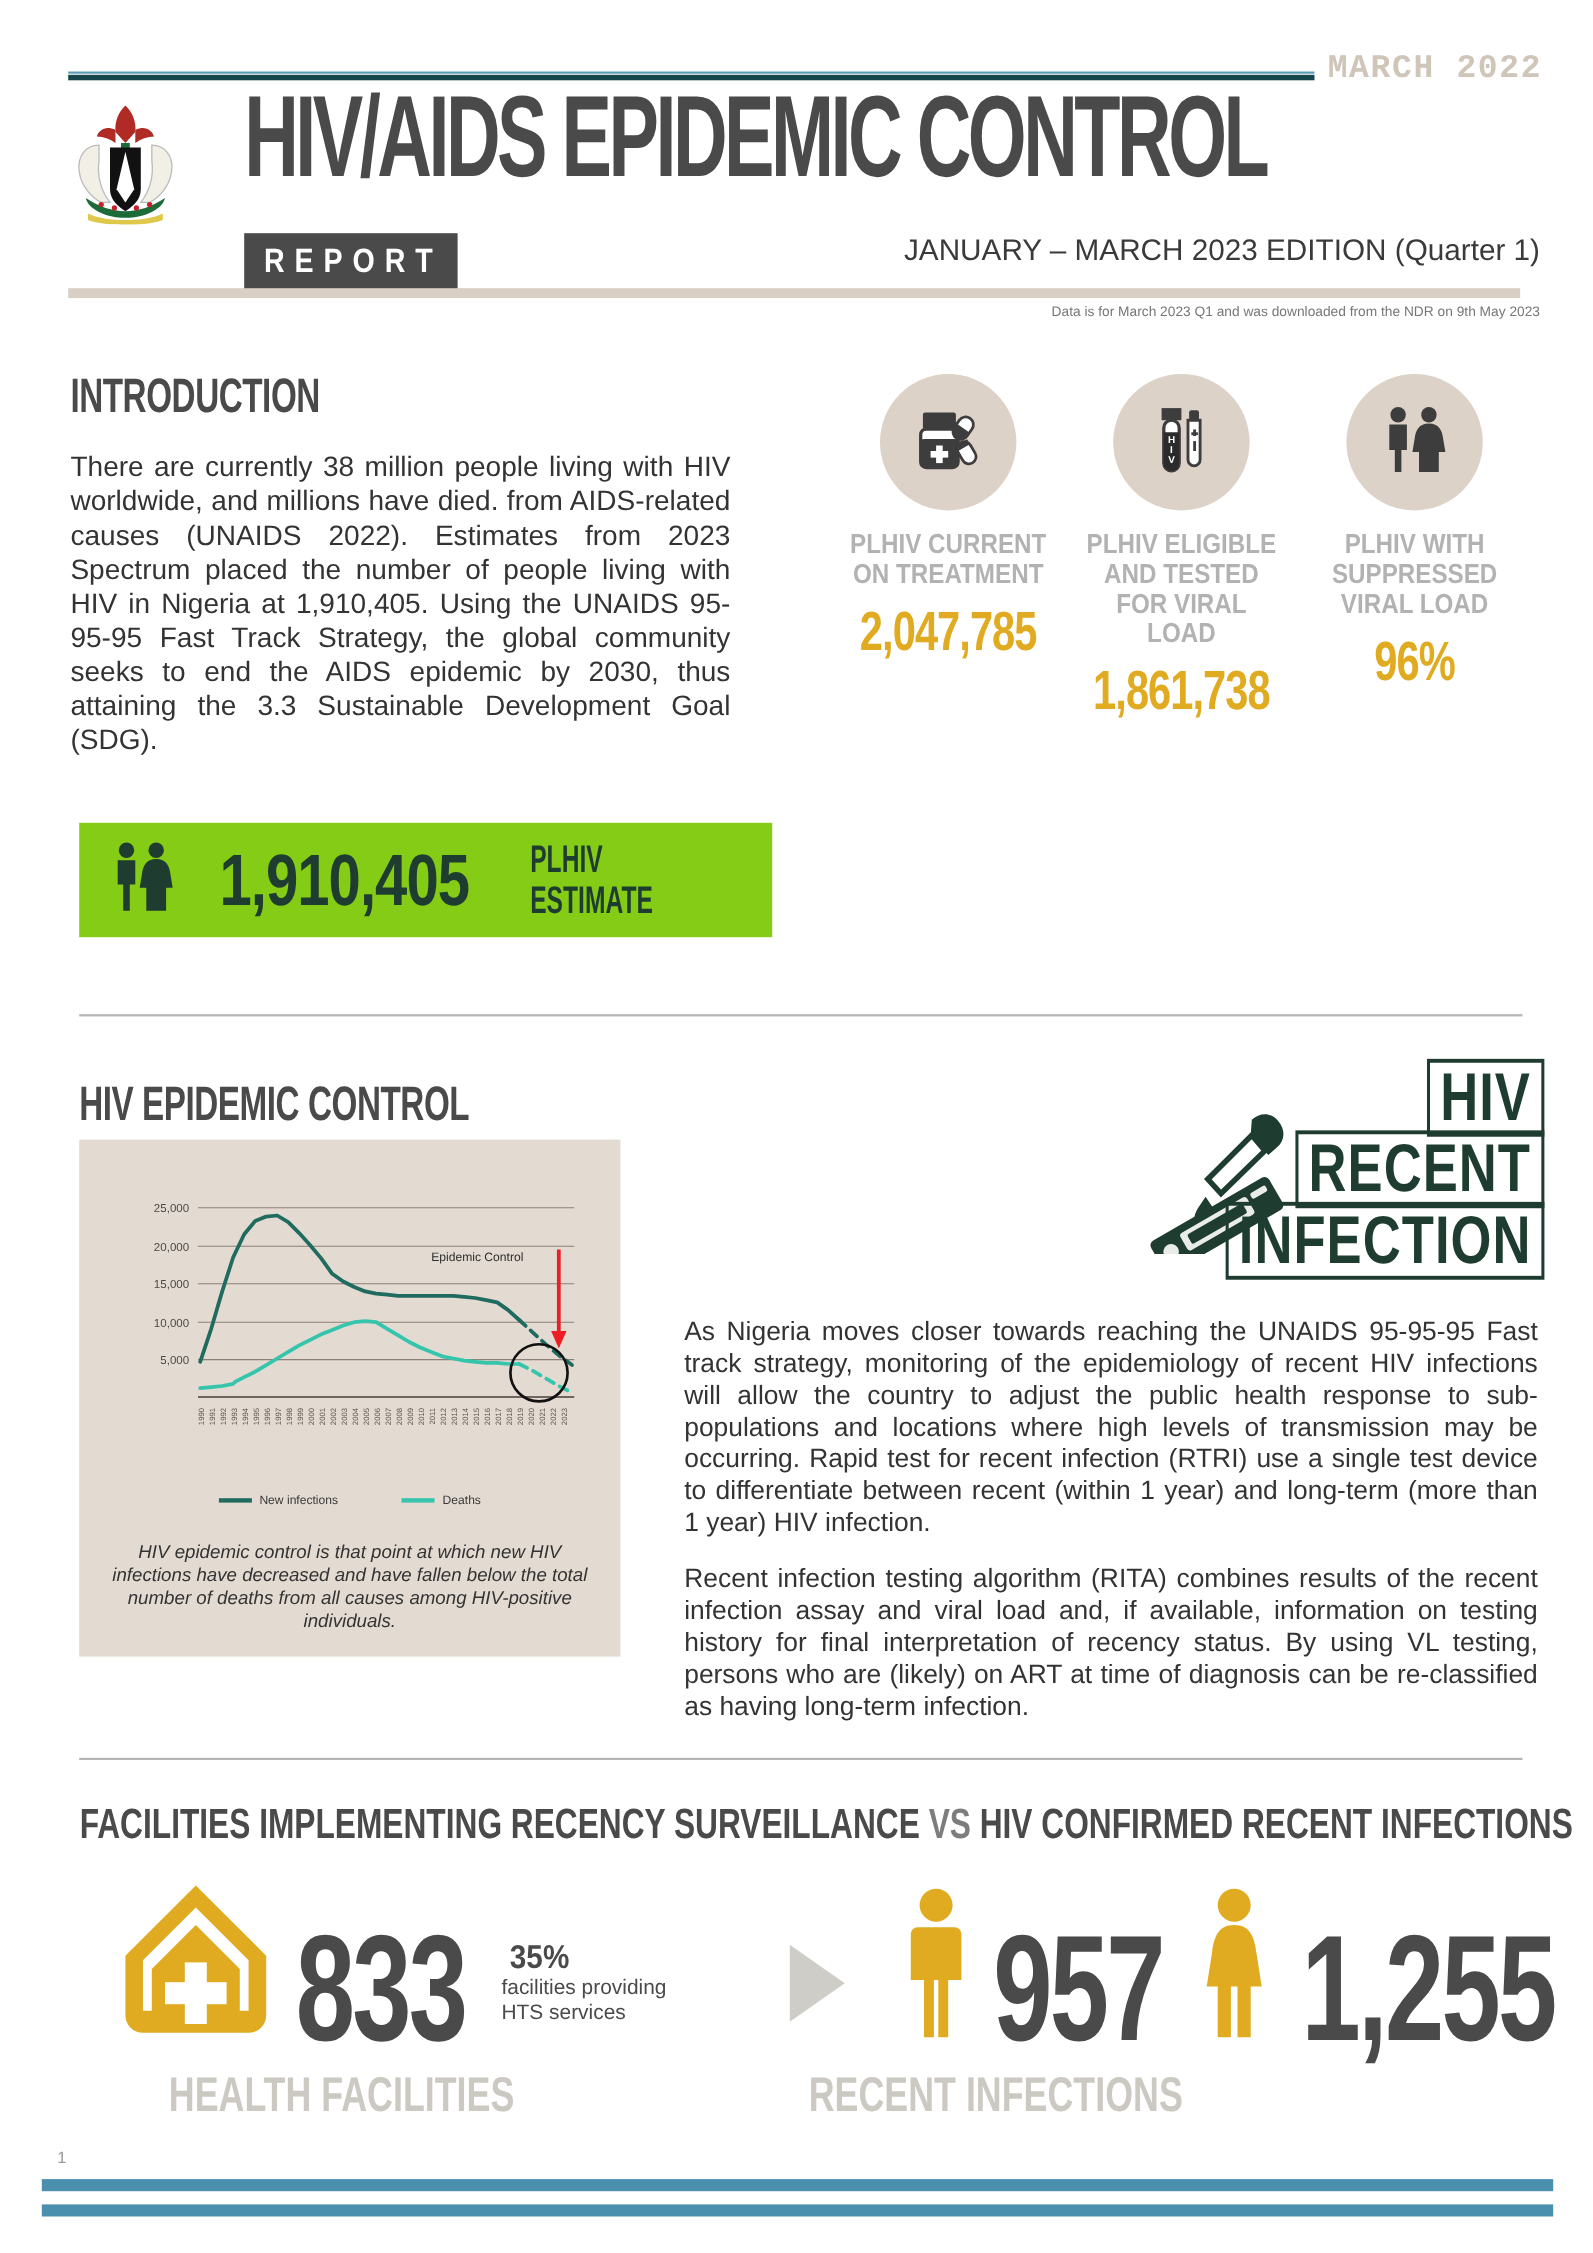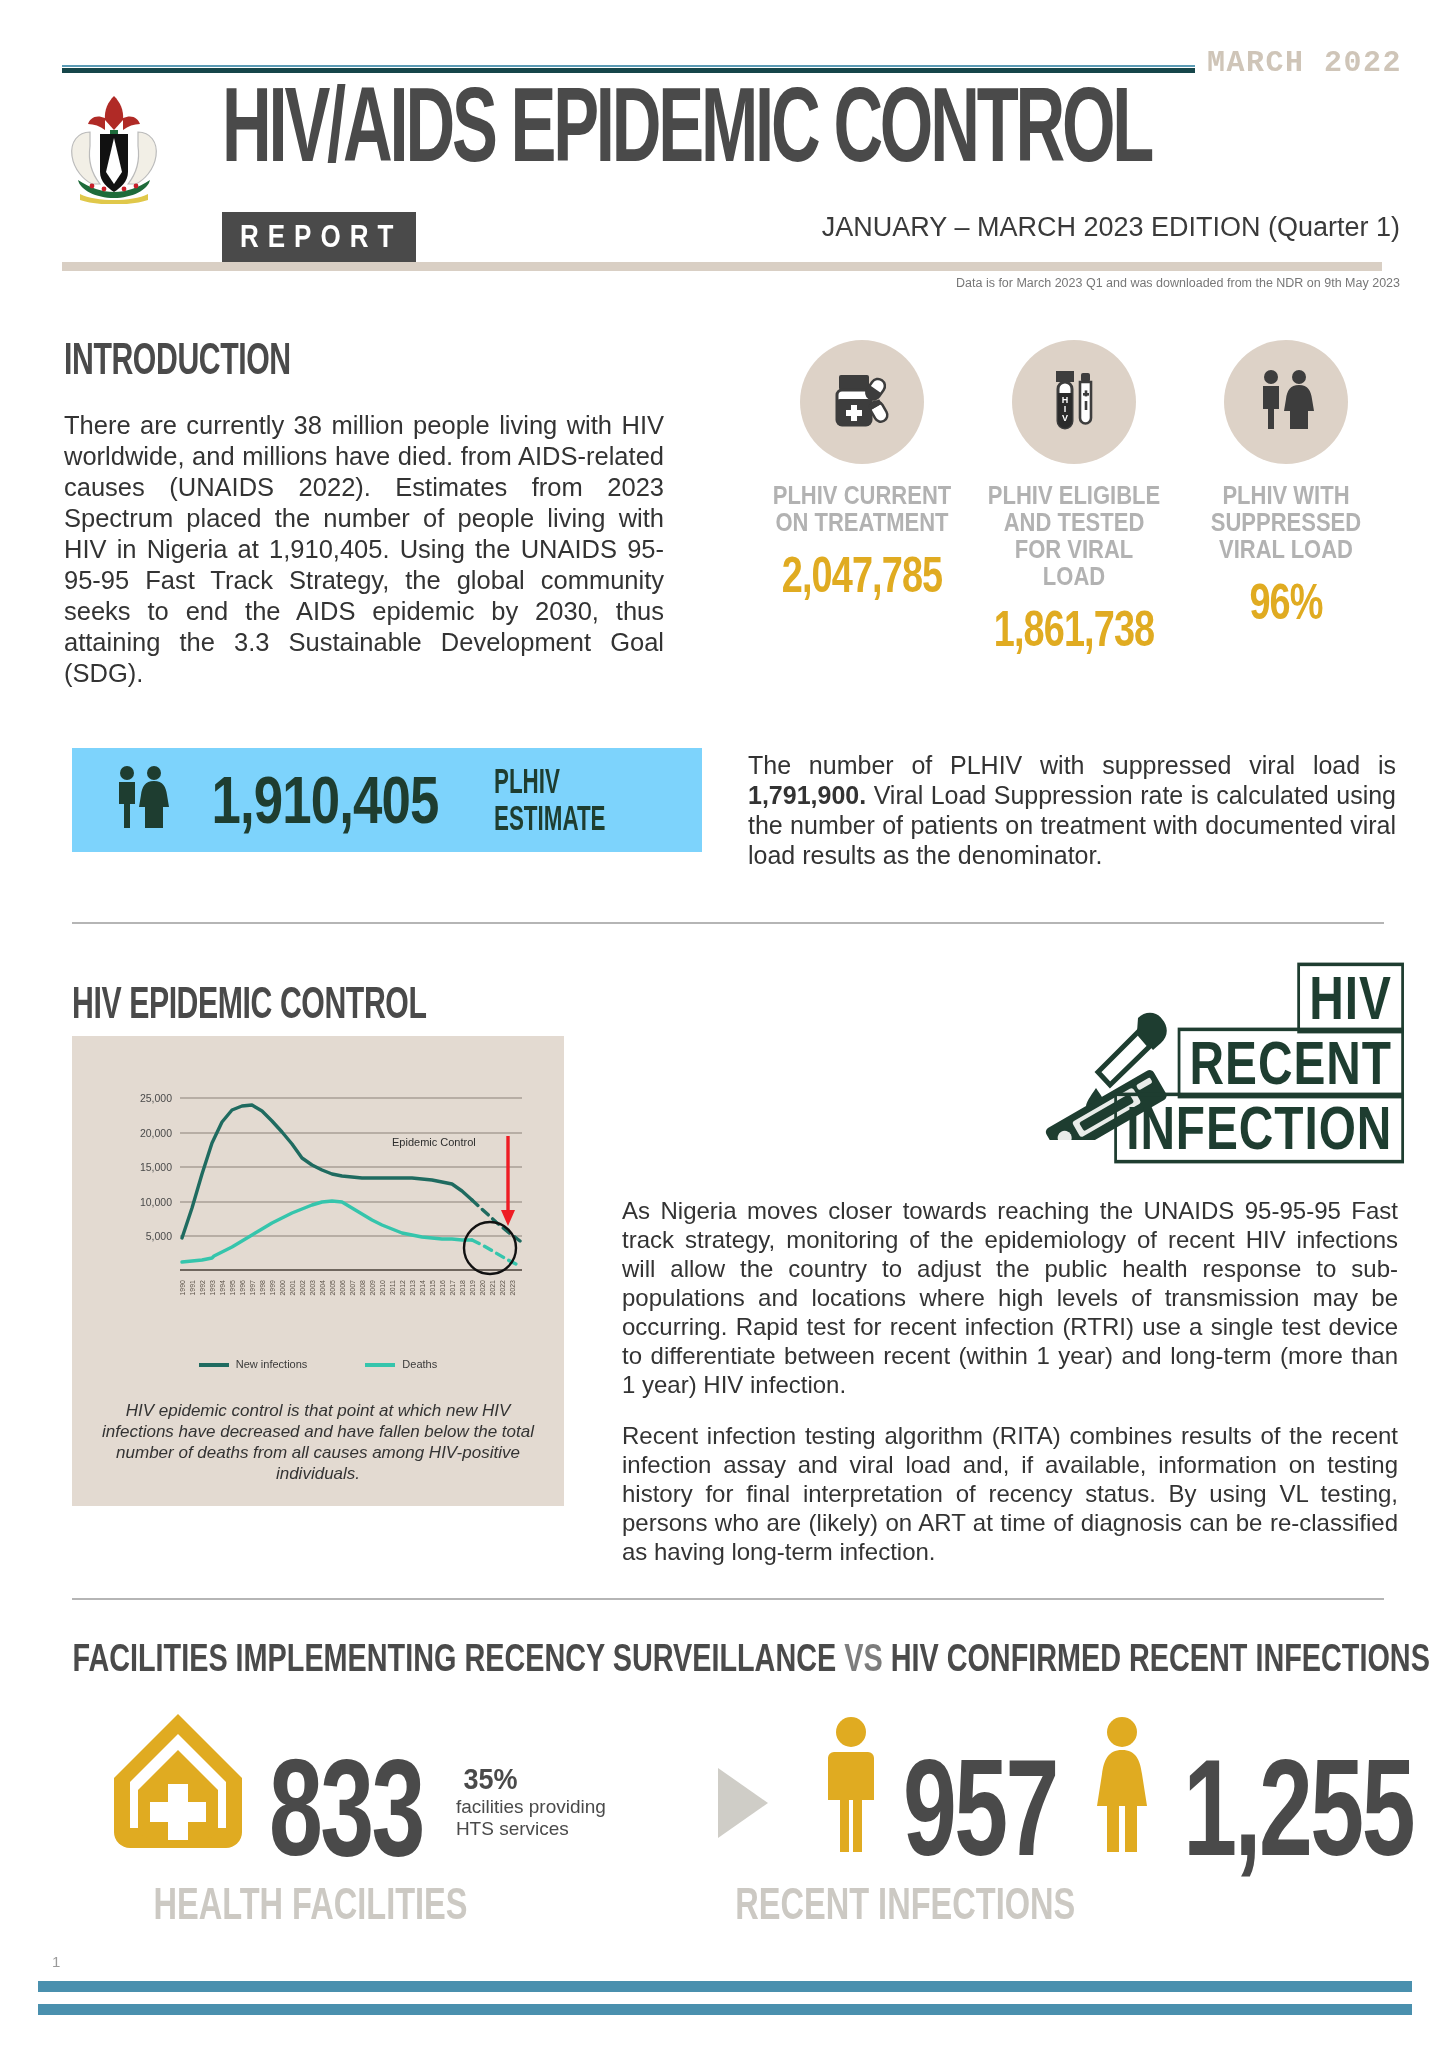--- a/index.html
+++ b/index.html
@@ -90,21 +90,21 @@
     margin-top: 14px; font-size: 44px; color: #e0ab21; font-weight: 700;
     font-family: "Liberation Sans Narrow","Liberation Sans", sans-serif;
     transform: scaleX(0.86) scaleY(1.14);
     letter-spacing: -1px;
   }
   .s2 .stat-label, .s3 .stat-label { }
 
   
   .plhiv-band {
     position: absolute; left: 72px; top: 748px; width: 630px; height: 104px;
-    background: #7dd3fc; display: flex; align-items: center; padding-left: 40px;
+    background: #84cc16; display: flex; align-items: center; padding-left: 28px;
   }
   .plhiv-num {
     font-size: 60px; font-weight: 700; color: #1e3d30;
     font-family: "Liberation Sans Narrow","Liberation Sans", sans-serif;
     transform: scaleX(0.88) scaleY(1.1); margin-left: 22px;
     letter-spacing: -1px;
   }
   .plhiv-cap {
     margin-left: 26px; font-size: 28px; line-height: 30px; font-weight: 700;
     color: #1e3d30; font-family: "Liberation Sans Narrow","Liberation Sans", sans-serif;
@@ -304,23 +304,20 @@
         <path d="M42 16 c-9 0 -12 6 -13 14 l-2 12 h6 l0 21 h18 l0 -21 h6 l-2 -12 c-1 -8 -4 -14 -13 -14 z" fill="#1e3d30"></path>
       </svg>
     </span>
     <div class="plhiv-num">1,910,405</div>
     <div class="plhiv-cap">
       <div>PLHIV</div>
       <div>ESTIMATE</div>
     </div>
   </div>
 
-  <div class="vls-note">
-    <span>The number of PLHIV with suppressed viral load is </span><b>1,791,900.</b><span> Viral Load Suppression rate is calculated using the number of patients on treatment with documented viral load results as the denominator.</span>
-  </div>
 
   <div class="divider" style="left:72px; top:922px; width:1312px;"></div>
 
   <div class="epi-head sec-head">HIV EPIDEMIC CONTROL</div>
 
   <div class="chart-card">
     <svg viewBox="0 0 492 340" width="492" height="340">
 
       <g stroke="#8b8178" stroke-width="1">
         <line x1="108" y1="62" x2="450" y2="62"></line>

